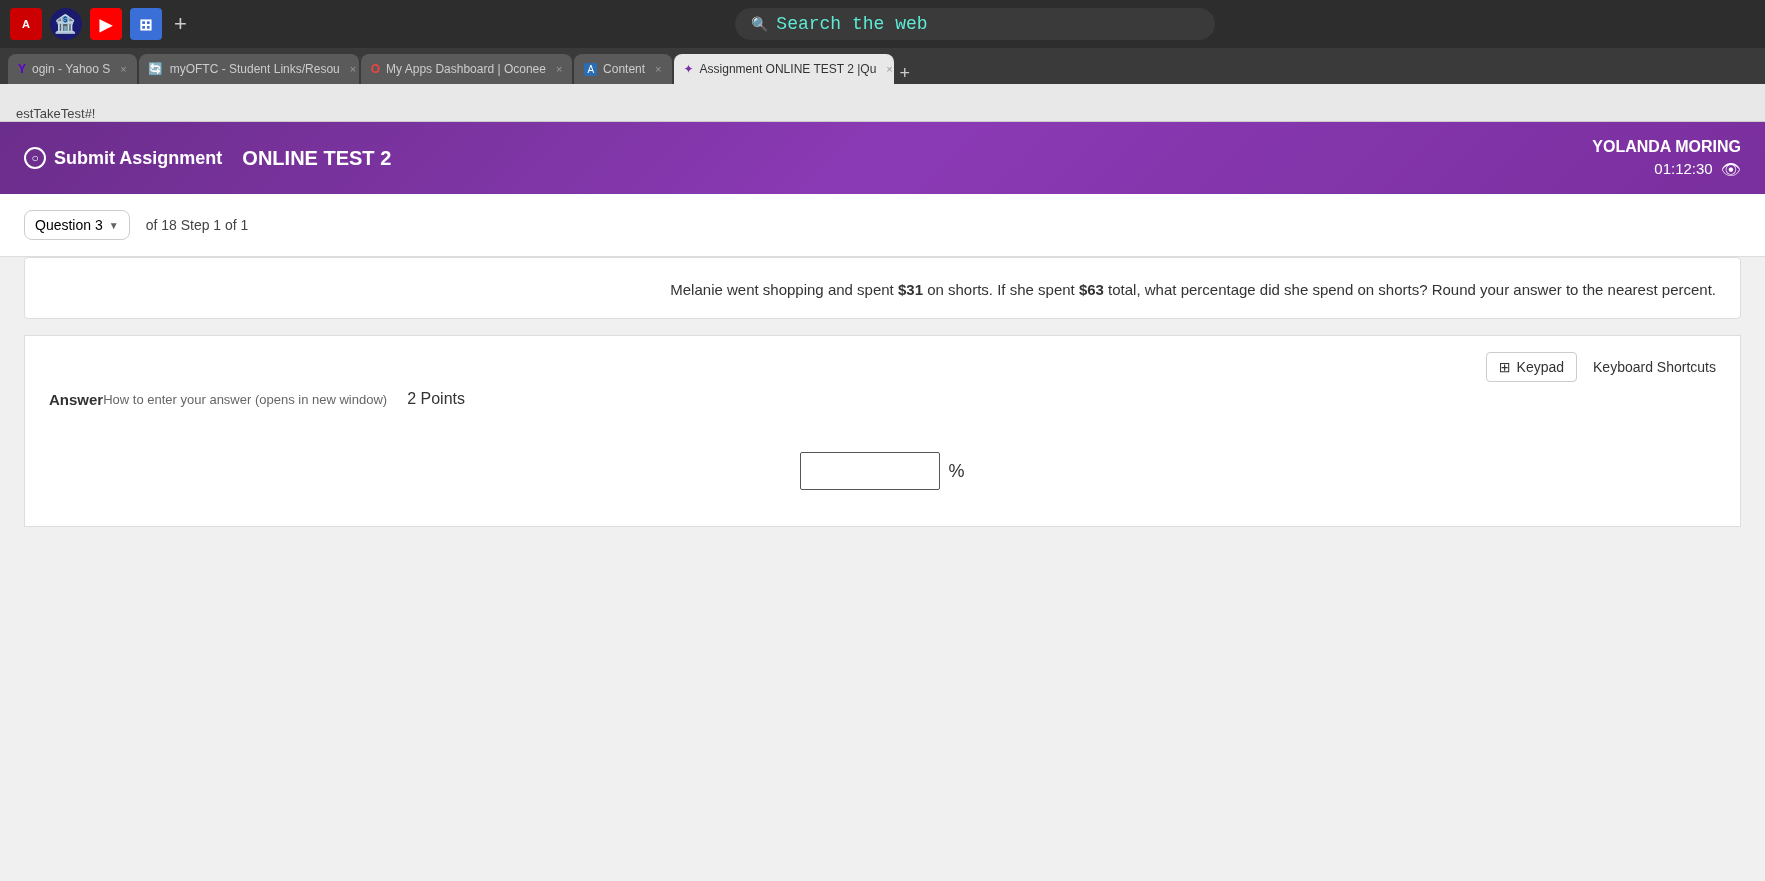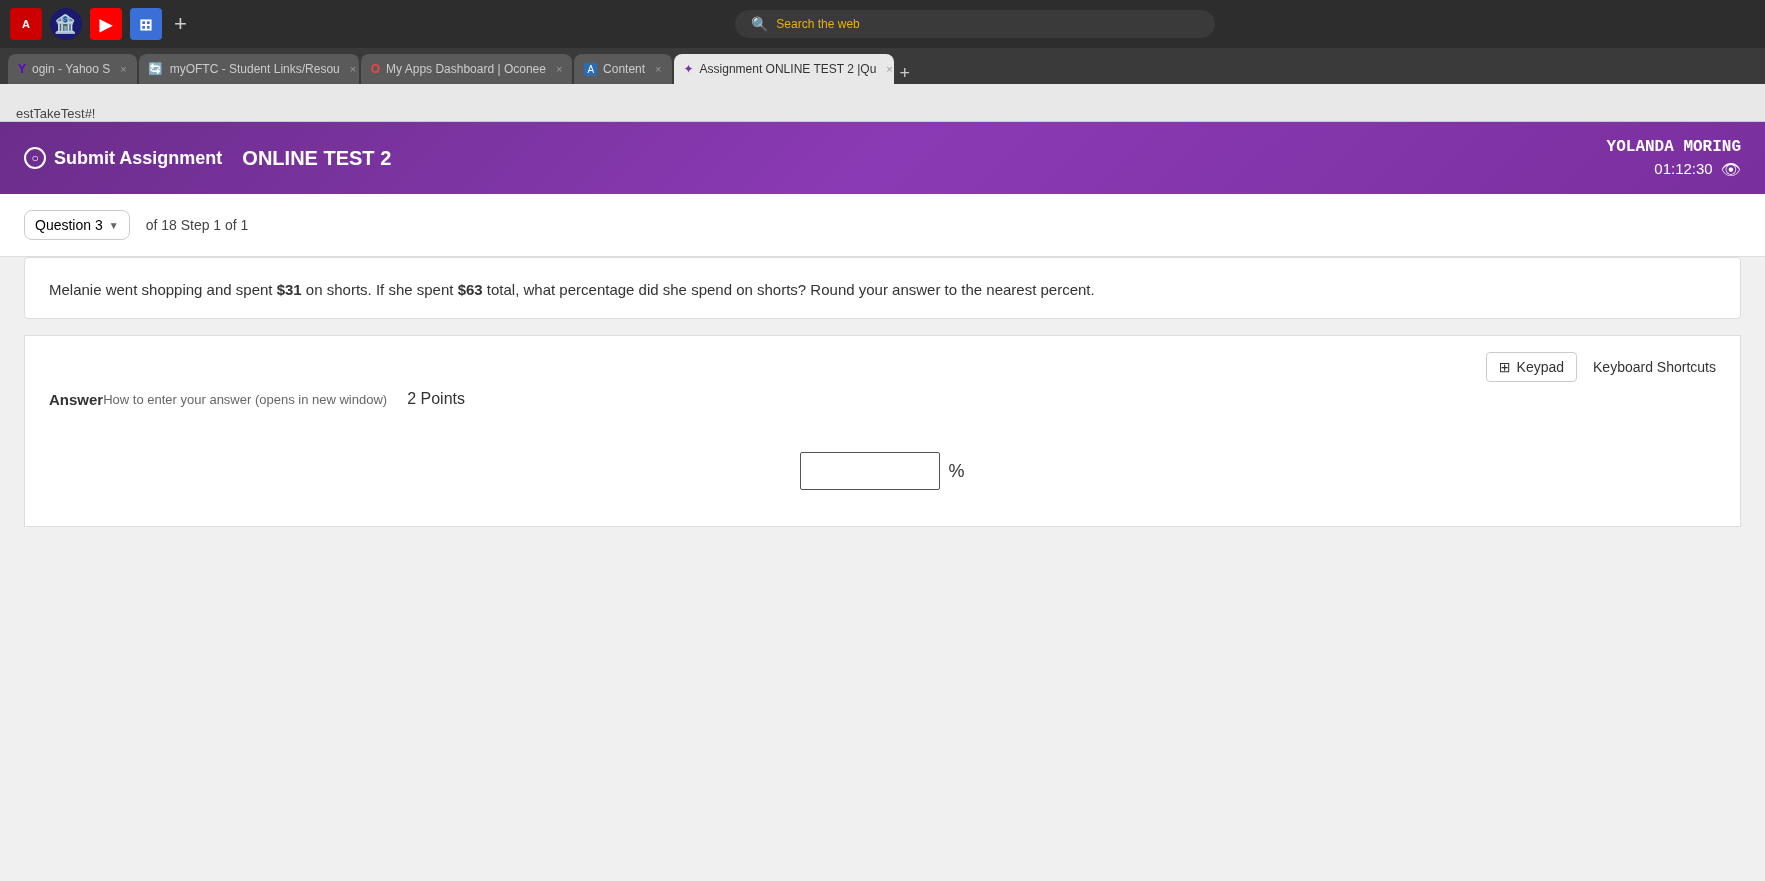--- a/index.html
+++ b/index.html
@@ -103,21 +103,21 @@
       display: flex; align-items: center; justify-content: center;
       font-size: 12px; color: white;
     }
     .assignment-title {
       color: white; font-size: 20px; font-weight: bold;
     }
     .assignment-header-right {
       text-align: right;
     }
     .user-name {
-      color: white; font-size: 16px; font-weight: bold; font-family: Liberation Mono, monospace;
+      color: white; font-size: 16px; font-weight: bold;
     }
     .timer-row {
       display: flex; align-items: flex-start; gap: 8px;
       justify-content: flex-end; margin-top: 4px;
     }
     .timer {
       color: white; font-size: 15px;
     }
     .timer-icon {
       color: white; font-size: 16px;
@@ -141,21 +141,21 @@
 
     
     .question-card {
       background: white;
       margin: 0 24px 16px 24px;
       border: 1px solid #ddd;
       border-radius: 4px;
       padding: 20px 24px 16px 24px;
     }
     .question-text {
-      font-size: 15px; color: #333; line-height: 1.6;
+      font-size: 15px; color: #333; line-height: 1.6; text-align: right;
     }
     .question-text .bold { font-weight: bold; }
 
     
     .answer-section {
       background: white;
       margin: 0 24px;
       border: 1px solid #ddd;
       padding: 16px 24px;
     }
@@ -209,21 +209,21 @@
     <span style="font-size:16px;">▶</span>
   </div>
   <div class="browser-favicon fav-grid">
     <span style="font-size:16px;">⊞</span>
   </div>
 
   <button class="new-tab-btn">+</button>
 
   <div class="search-bar">
     <span>🔍</span>
-    <span style="color:#eab308;font-size:12px;">Search the web</span>
+    <span style="color:#5eead4;font-size:18px;font-family:Liberation Mono, monospace;">Search the web</span>
   </div>
 </div>
 
 <div class="tab-bar">
   <div class="tab">
     <span style="color:#6001d2;font-weight:bold;font-size:12px;">Y</span>
     <span>ogin - Yahoo S</span>
     <span class="tab-close">×</span>
   </div>
   <div class="tab">

